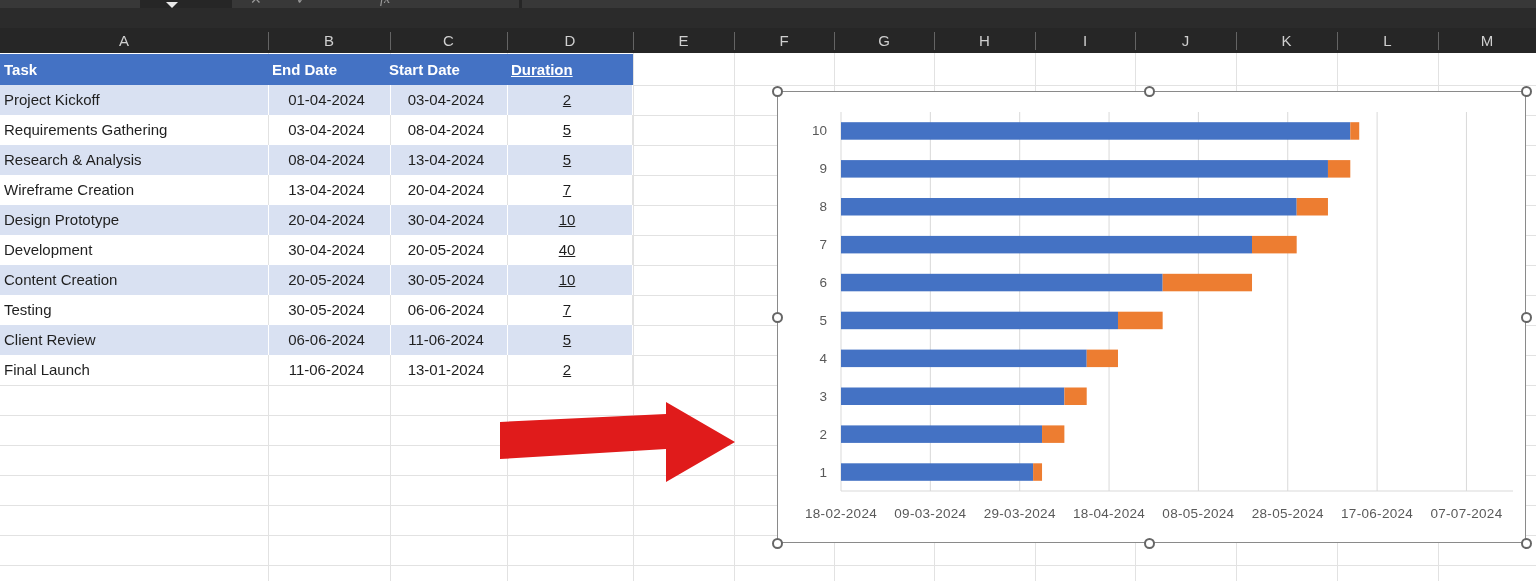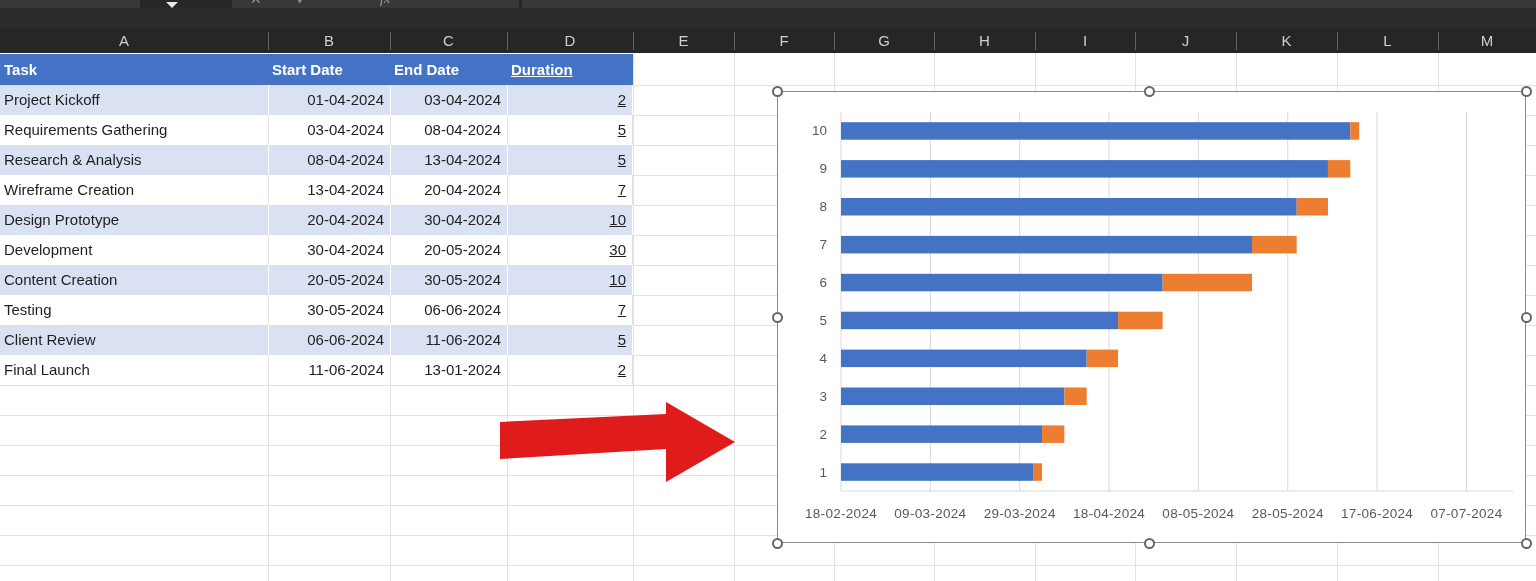--- a/index.html
+++ b/index.html
@@ -28,21 +28,21 @@
   .t-row{position:relative;width:653px;height:30px;display:flex;}
   .t-row.header{height:31px;background:#4472c4;color:#ffffff;font-weight:bold;}
   .t-row.header .cell{line-height:31px;}
   .t-row.band{background:#d9e1f2;}
   .t-row.plain{background:#ffffff;}
   .cell{height:100%;line-height:30px;font-size:15px;color:#1f1f1f;white-space:nowrap;overflow:hidden;box-sizing:border-box;}
   .c-task{width:288px;padding-left:4px;text-align:left;}
   .c-start{width:122px;}
   .c-end{width:117px;}
   .c-dur{width:126px;text-decoration:underline;}
-  .num{text-align:right;padding-right:6px;}
+  .num{text-align:center;padding-right:6px;}
   .t-row.header .cell{color:#ffffff;text-align:left;padding-left:4px;}
   .t-row.band .vb{border-left:1px solid #ffffff;}
   .t-row.plain .vb{border-left:1px solid #e2e2e2;}
   .t-row.band .c-dur{border-right:1px solid #ffffff;}
   .t-row.plain .c-dur{border-right:1px solid #e2e2e2;}
   
   #chart-box{position:absolute;left:777px;top:91px;width:749px;height:452px;background:#ffffff;
     border:1.5px solid #8a8a8a;box-sizing:border-box;}
   
   .handle{position:absolute;width:11px;height:11px;border-radius:50%;background:#ffffff;border:2px solid #666666;box-sizing:border-box;}
@@ -116,22 +116,22 @@
     <div class="gl-h" style="top: 362px;"></div>
     <div class="gl-h" style="top: 392px;"></div>
     <div class="gl-h" style="top: 422px;"></div>
     <div class="gl-h" style="top: 452px;"></div>
     <div class="gl-h" style="top: 482px;"></div>
     <div class="gl-h" style="top: 512px;"></div>
   </div>
 <div id="table-layer">
     <div class="t-row header">
       <div class="cell c-task" style="padding-left: 24px;">Task</div>
+      <div class="cell c-end">End Date</div>
       <div class="cell c-start">Start Date</div>
-      <div class="cell c-end">End Date</div>
       <div class="cell c-dur">Duration</div>
     </div>
     <div class="t-row band">
       <div class="cell c-task" style="padding-left: 24px;">Project Kickoff</div>
       <div class="cell c-start num vb">01-04-2024</div>
       <div class="cell c-end num vb">03-04-2024</div>
       <div class="cell c-dur num vb">2</div>
     </div>
     <div class="t-row plain">
       <div class="cell c-task" style="padding-left: 24px;">Requirements Gathering</div>
@@ -154,21 +154,21 @@
     <div class="t-row band">
       <div class="cell c-task" style="padding-left: 24px;">Design Prototype</div>
       <div class="cell c-start num vb">20-04-2024</div>
       <div class="cell c-end num vb">30-04-2024</div>
       <div class="cell c-dur num vb">10</div>
     </div>
     <div class="t-row plain">
       <div class="cell c-task" style="padding-left: 24px;">Development</div>
       <div class="cell c-start num vb">30-04-2024</div>
       <div class="cell c-end num vb">20-05-2024</div>
-      <div class="cell c-dur num vb">30</div>
+      <div class="cell c-dur num vb">40</div>
     </div>
     <div class="t-row band">
       <div class="cell c-task" style="padding-left: 24px;">Content Creation</div>
       <div class="cell c-start num vb">20-05-2024</div>
       <div class="cell c-end num vb">30-05-2024</div>
       <div class="cell c-dur num vb">10</div>
     </div>
     <div class="t-row plain">
       <div class="cell c-task" style="padding-left: 24px;">Testing</div>
       <div class="cell c-start num vb">30-05-2024</div>

